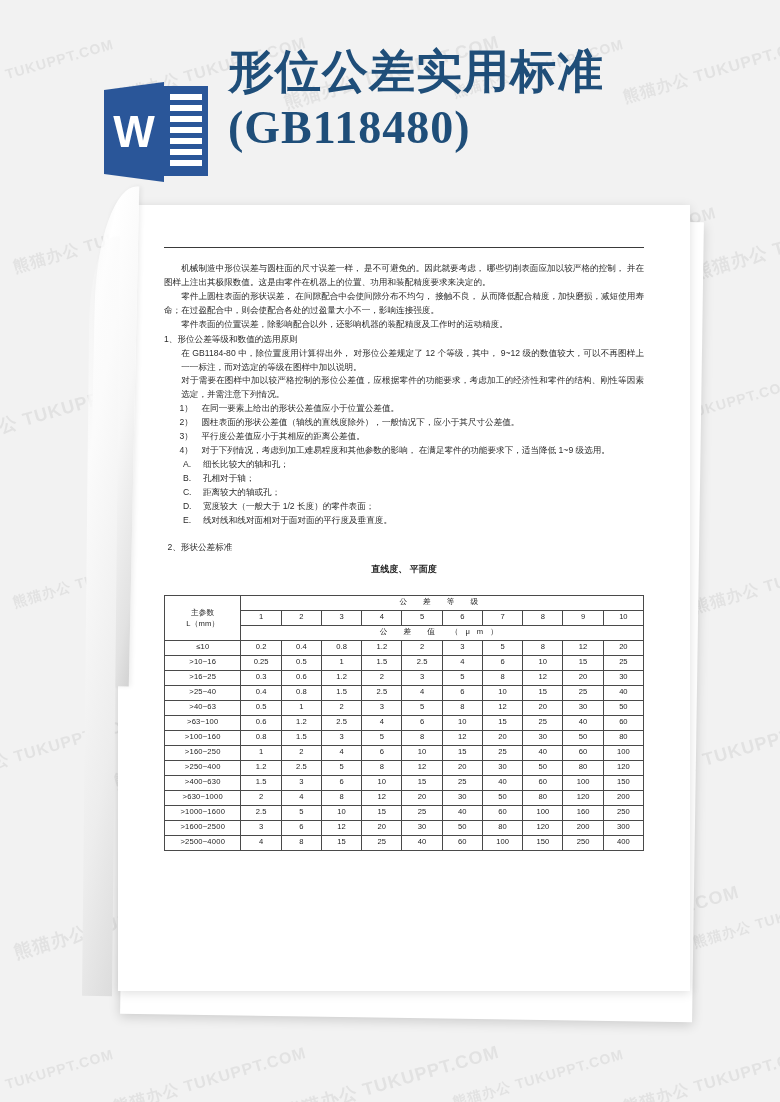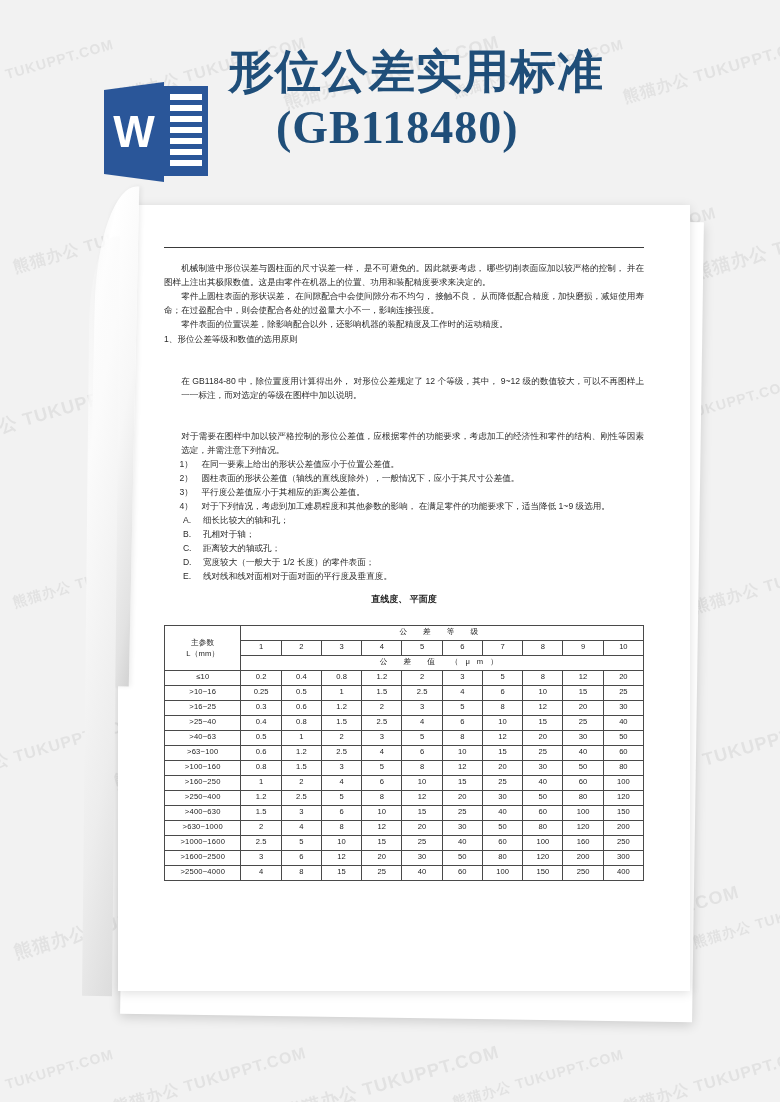--- a/index.html
+++ b/index.html
@@ -82,21 +82,21 @@
     position: absolute;
     left: 228px; top: 44px;
     width: 540px;
     color: #1f4e79;
     font-family: "Liberation Serif", "DejaVu Serif", serif;
     font-weight: bold;
     font-size: 46px;
     line-height: 1.22;
     letter-spacing: 1px;
   }
-  .header-title .line2 { display: block; margin-left: 48px; }
+  .header-title .line2 { display: block; }
 
   
   .page-stack {
     position: absolute;
     left: 0; top: 0;
     width: 780px; height: 1102px;
     z-index: 6;
   }
 
   .sheet-back {
@@ -187,21 +187,20 @@
     margin-top: 0;
     color: #2b2b2b;
   }
 
   .sub {
     font-size: 8.6px;
     line-height: 1.62;
     padding-left: 2em;
     text-align: justify;
     color: #2b2b2b;
-    margin-top: 28px;
   }
 
   .listitem {
     font-size: 8.6px;
     line-height: 1.62;
     padding-left: 2em;
     text-indent: -0.2em;
     text-align: justify;
     color: #2b2b2b;
     display: flex;
@@ -349,20 +348,23 @@
     </div>
     <div class="alpha-item">
       <span class="marker">D.</span>
       <span class="txt">宽度较大（一般大于 1/2 长度）的零件表面；</span>
     </div>
     <div class="alpha-item">
       <span class="marker">E.</span>
       <span class="txt">线对线和线对面相对于面对面的平行度及垂直度。</span>
     </div>
 
+    <div class="sec2">
+      <span>2、</span><span>形状公差标准</span>
+    </div>
 
     <div class="table-caption">直线度、 平面度</div>
 
     <table class="tol">
       <tbody>
         <tr>
           <td class="param" rowspan="3">
             <div class="param-head">
               <div>主参数</div>
               <div>L（mm）</div>

